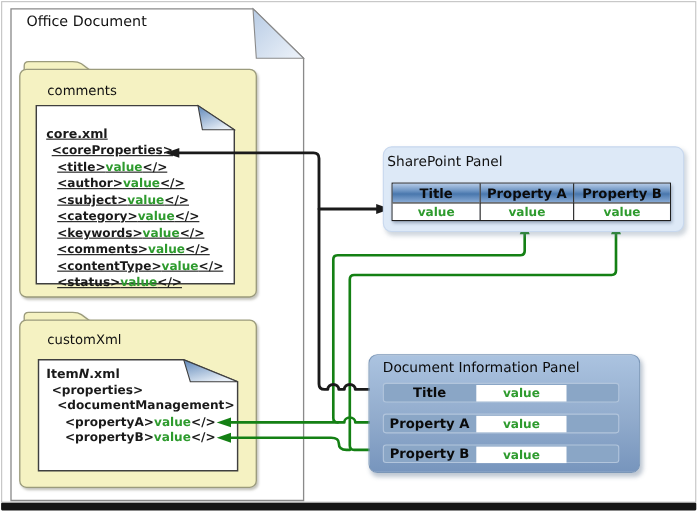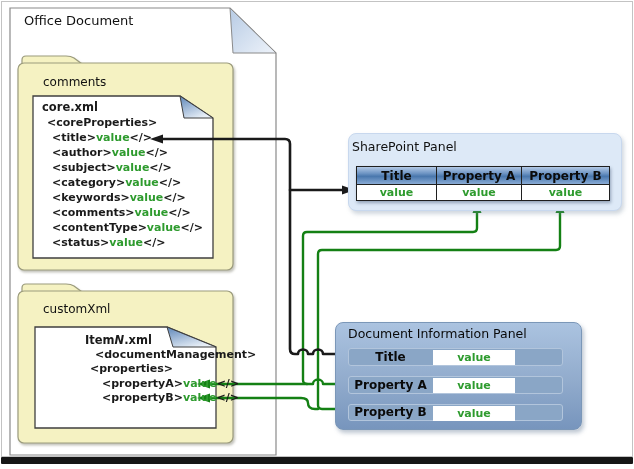--- a/index.html
+++ b/index.html
@@ -17,22 +17,22 @@
   .line-black{fill:none;stroke:var(--black-line);stroke-width:2.6;stroke-linecap:round;stroke-linejoin:round;}
   .head-green{fill:var(--green-line);stroke:none;}
   .head-black{fill:var(--black-line);stroke:none;}
 
   
   .t{position:absolute;color:#111;font-weight:normal;white-space:nowrap;}
   .office-title{left:24px;top:13px;font-size:13px;}
   .folder-label{font-size:12px;}
   .code{position:absolute;font-size:11px;color:#1a1a1a;}
   .code .ln{white-space:nowrap;}
-  .core-code{left:42px;top:100px;line-height:15px;}
-  .item-code{left:42px;top:333px;line-height:14.5px;margin-left:43px;}
+  .core-code{left:42px;top:114px;line-height:15px;text-decoration:underline;}
+  .item-code{left:42px;top:333px;line-height:14.5px;}
   .fname{font-size:11.5px;}
   .ind1{margin-left:5px;}
   .ind2{margin-left:10px;}
   .ind3{margin-left:17px;}
   .val{color:var(--green-text);}
   .it{font-style:italic;}
 
   
   .sp-panel{position:absolute;left:348px;top:133px;width:272px;height:76px;background:#dde9f7;
             border:1px solid #c8d8ee;border-radius:8px;box-shadow:2px 3px 4px rgba(120,140,160,.35);}
@@ -135,22 +135,22 @@
     <div class="ln ind2"><span>&lt;keywords&gt;</span><span class="val">value</span><span>&lt;/&gt;</span></div>
     <div class="ln ind2"><span>&lt;comments&gt;</span><span class="val">value</span><span>&lt;/&gt;</span></div>
     <div class="ln ind2"><span>&lt;contentType&gt;</span><span class="val">value</span><span>&lt;/&gt;</span></div>
     <div class="ln ind2"><span>&lt;status&gt;</span><span class="val">value</span><span>&lt;/&gt;</span></div>
   </div>
 
   <div class="t folder-label" style="left:43px;top:302px;">customXml</div>
 
   <div class="code item-code" style="font-weight:bold;">
     <div class="ln fname"><span>Item</span><span class="it">N</span><span>.xml</span></div>
+    <div class="ln ind1">&lt;properties&gt;</div>
     <div class="ln ind2">&lt;documentManagement&gt;</div>
-    <div class="ln ind1">&lt;properties&gt;</div>
     <div class="ln ind3"><span>&lt;propertyA&gt;</span><span class="val">value</span><span>&lt;/&gt;</span></div>
     <div class="ln ind3"><span>&lt;propertyB&gt;</span><span class="val">value</span><span>&lt;/&gt;</span></div>
   </div>
 
   <div class="sp-panel"></div>
   <div class="t sp-title">SharePoint Panel</div>
   <div class="sp-table">
     <div class="sp-row">
       <div class="sp-cell sp-hcell w0 first">Title</div>
       <div class="sp-cell sp-hcell w1">Property A</div>

